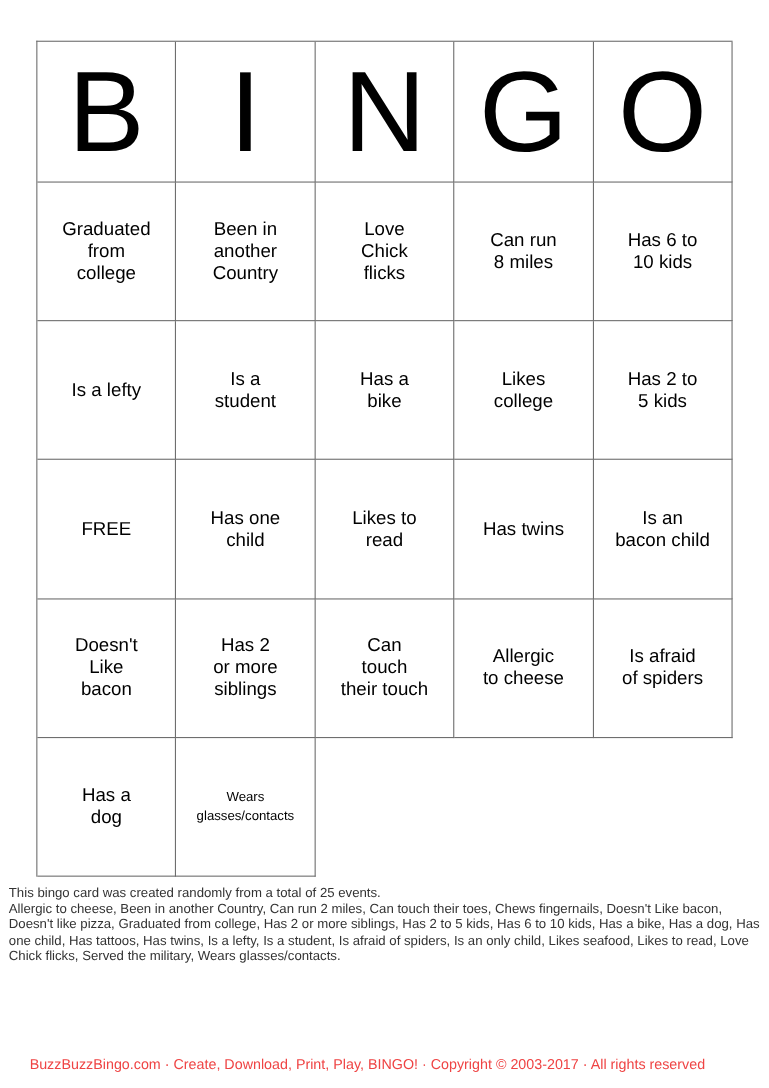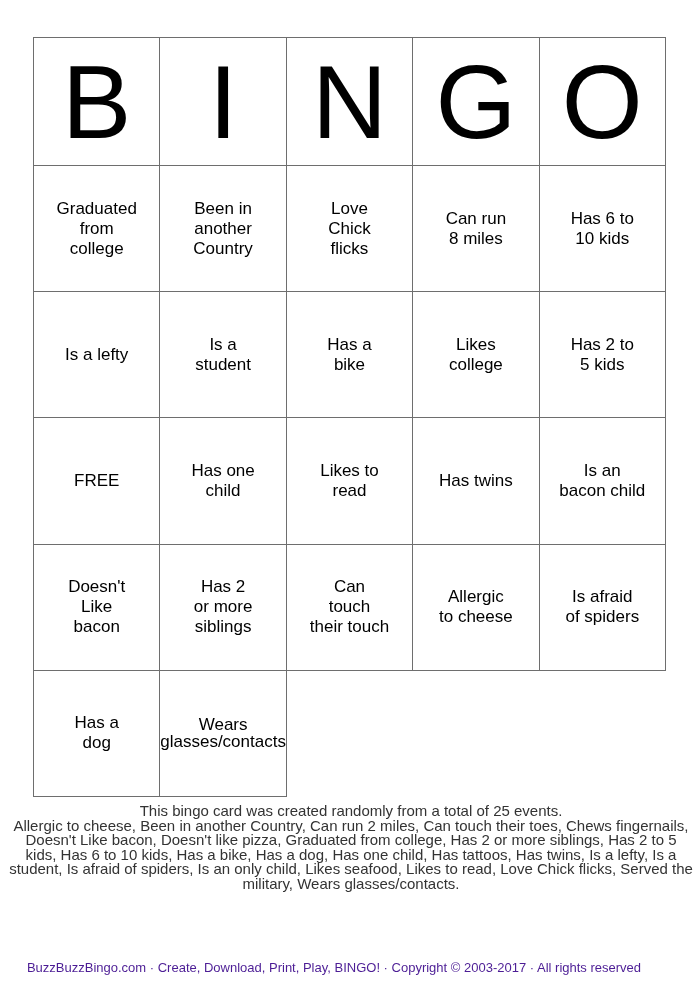--- a/index.html
+++ b/index.html
@@ -42,42 +42,42 @@
     padding: 4px;
     box-sizing: border-box;
     overflow: hidden;
   }
   .cell.header {
     font-size: 104px;
     line-height: 104px;
     padding: 0;
   }
   .cell.small {
-    font-size: 17px;
+    font-size: 12px;
     line-height: 17px;
   }
   .card-note-block {
     position: absolute;
     left: 8px;
     top: 804px;
     width: 686px;
-    font-size: 15px;
+    font-size: 12px;
     line-height: 14.5px;
     color: #333333;
-    text-align: center;
+    text-align: left;
   }
   .site-footer {
     position: absolute;
     left: 0;
     top: 960px;
     width: 668px;
     text-align: center;
     font-size: 13px;
     line-height: 16px;
-    color: #4c1d95;
+    color: #ef4444;
   }
 </style>
 </head>
 <body>
 
 <div class="page">
 
   <div class="bingo-grid">
 
     <div class="cell header">B</div>

